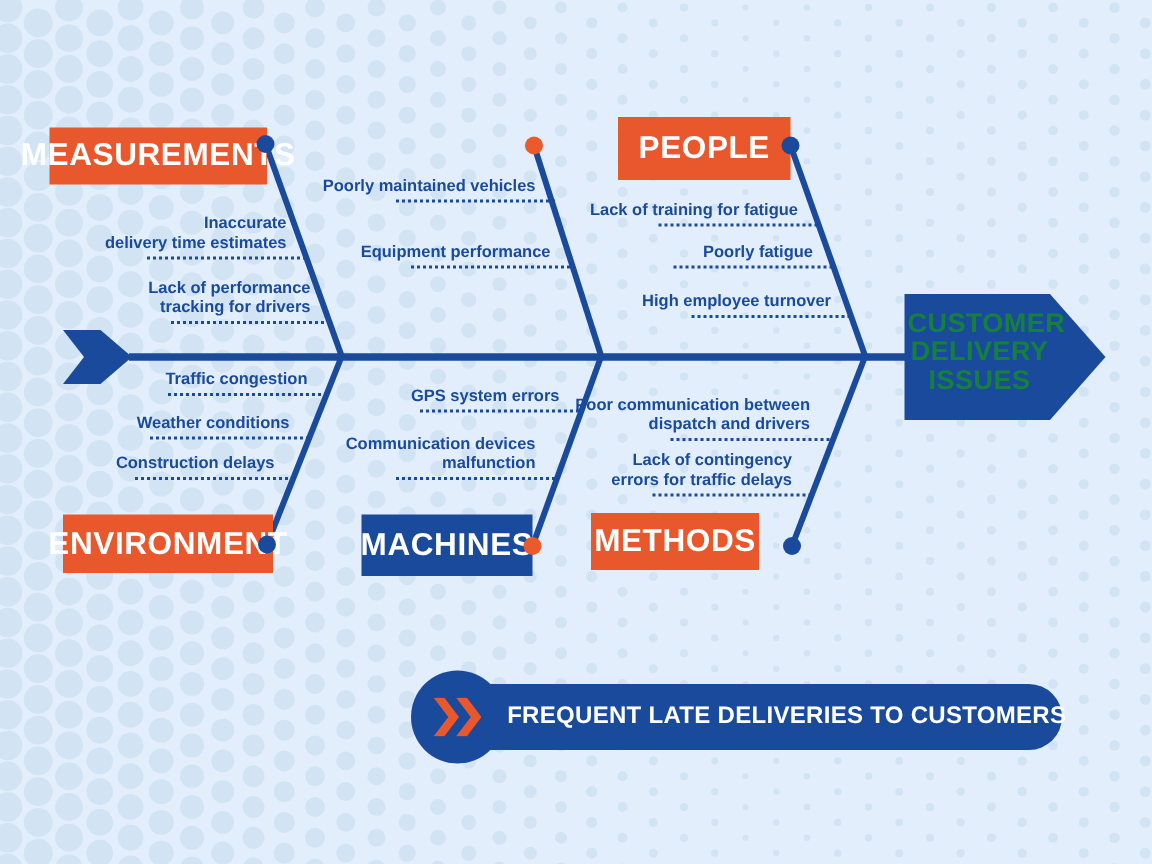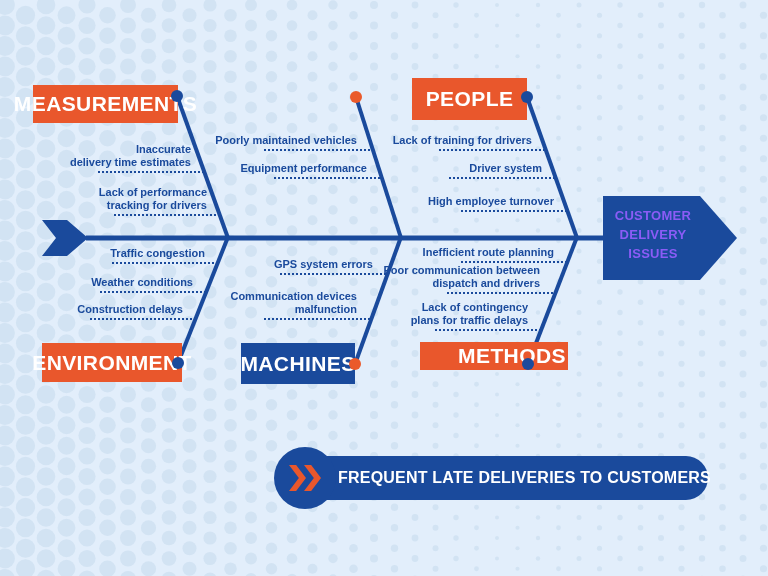--- a/index.html
+++ b/index.html
@@ -31,21 +31,21 @@
     position:absolute;width:210px;text-align:right;
     color:var(--blue);font-weight:700;font-size:11px;line-height:13px;
   }
   .cause .cause-txt{display:block;padding-right:13px;white-space:pre-line;}
   .cause::after{
     content:"";display:block;margin-left:auto;width:106px;height:0;
     border-bottom:2px dotted var(--blue);margin-top:2px;
   }
   .effect-label{
     position:absolute;left:605px;top:206px;width:96px;
-    color:#8b5cf6;font-weight:700;font-size:13px;line-height:19px;text-align:center;
+    color:#15803d;font-weight:700;font-size:18px;line-height:19px;text-align:center;
     letter-spacing:.3px;
   }
   .banner-body{
     position:absolute;left:275px;top:456px;width:433px;height:44px;
     background:var(--blue);border-radius:22px;
     display:flex;align-items:center;justify-content:center;
     padding-left:66px;box-sizing:border-box;
   }
   .banner-text{
     color:#fff;font-weight:700;font-size:16px;letter-spacing:.2px;white-space:nowrap;
@@ -1255,52 +1255,52 @@
   </div>
   <div class="cat orange" style="left:412px;top:78px;width:115px;height:42px;">
     <span>PEOPLE</span>
   </div>
   <div class="cat orange" style="left:42px;top:343px;width:140px;height:39px;">
     <span>ENVIRONMENT</span>
   </div>
   <div class="cat blue" style="left:241px;top:343px;width:114px;height:41px;">
     <span>MACHINES</span>
   </div>
-  <div class="cat orange" style="left:420px;top:342px;width:112px;height:28px;padding-left:36px;">
+  <div class="cat orange" style="left:394px;top:342px;width:112px;height:38px;">
     <span>METHODS</span>
   </div>
 
   <div class="node blue" style="left:171px;top:90px;"></div>
   <div class="node orange" style="left:350px;top:91px;"></div>
   <div class="node blue" style="left:521px;top:91px;"></div>
   <div class="node blue" style="left:172px;top:357px;"></div>
   <div class="node orange" style="left:349px;top:358px;"></div>
   <div class="node blue" style="left:522px;top:358px;"></div>
 
   <div class="cause" style="right:564px;top:143px;">
     <span class="cause-txt">Inaccurate
 delivery time estimates</span>
   </div>
   <div class="cause" style="right:548px;top:186px;">
     <span class="cause-txt">Lack of performance
 tracking for drivers</span>
   </div>
 
-  <div class="cause" style="right:398px;top:134px;">
+  <div class="cause" style="right:398px;top:118px;">
     <span class="cause-txt">Poorly maintained vehicles</span>
   </div>
   <div class="cause" style="right:388px;top:162px;">
     <span class="cause-txt">Equipment performance</span>
   </div>
 
   <div class="cause" style="right:223px;top:134px;">
-    <span class="cause-txt">Lack of training for drivers</span>
+    <span class="cause-txt">Lack of training for fatigue</span>
   </div>
   <div class="cause" style="right:213px;top:162px;">
-    <span class="cause-txt">Driver system</span>
+    <span class="cause-txt">Poorly fatigue</span>
   </div>
   <div class="cause" style="right:201px;top:195px;">
     <span class="cause-txt">High employee turnover</span>
   </div>
 
   <div class="cause" style="right:550px;top:247px;">
     <span class="cause-txt">Traffic congestion</span>
   </div>
   <div class="cause" style="right:562px;top:276px;">
     <span class="cause-txt">Weather conditions</span>
@@ -1310,30 +1310,27 @@
   </div>
 
   <div class="cause" style="right:382px;top:258px;text-align:right;">
     <span class="cause-txt">GPS system errors</span>
   </div>
   <div class="cause" style="right:398px;top:290px;">
     <span class="cause-txt">Communication devices
 malfunction</span>
   </div>
 
-  <div class="cause" style="right:201px;top:246px;">
-    <span class="cause-txt">Inefficient route planning</span>
-  </div>
   <div class="cause" style="right:215px;top:264px;">
     <span class="cause-txt">Poor communication between
 dispatch and drivers</span>
   </div>
   <div class="cause" style="right:227px;top:301px;">
     <span class="cause-txt">Lack of contingency
-plans for traffic delays</span>
+errors for traffic delays</span>
   </div>
 
   <div class="effect-label">CUSTOMER DELIVERY ISSUES</div>
 
   <div class="banner-body">
     <span class="banner-text">FREQUENT LATE DELIVERIES TO CUSTOMERS</span>
   </div>
   <div class="banner-badge">
     <span class="chev"></span>
     <span class="chev"></span>

